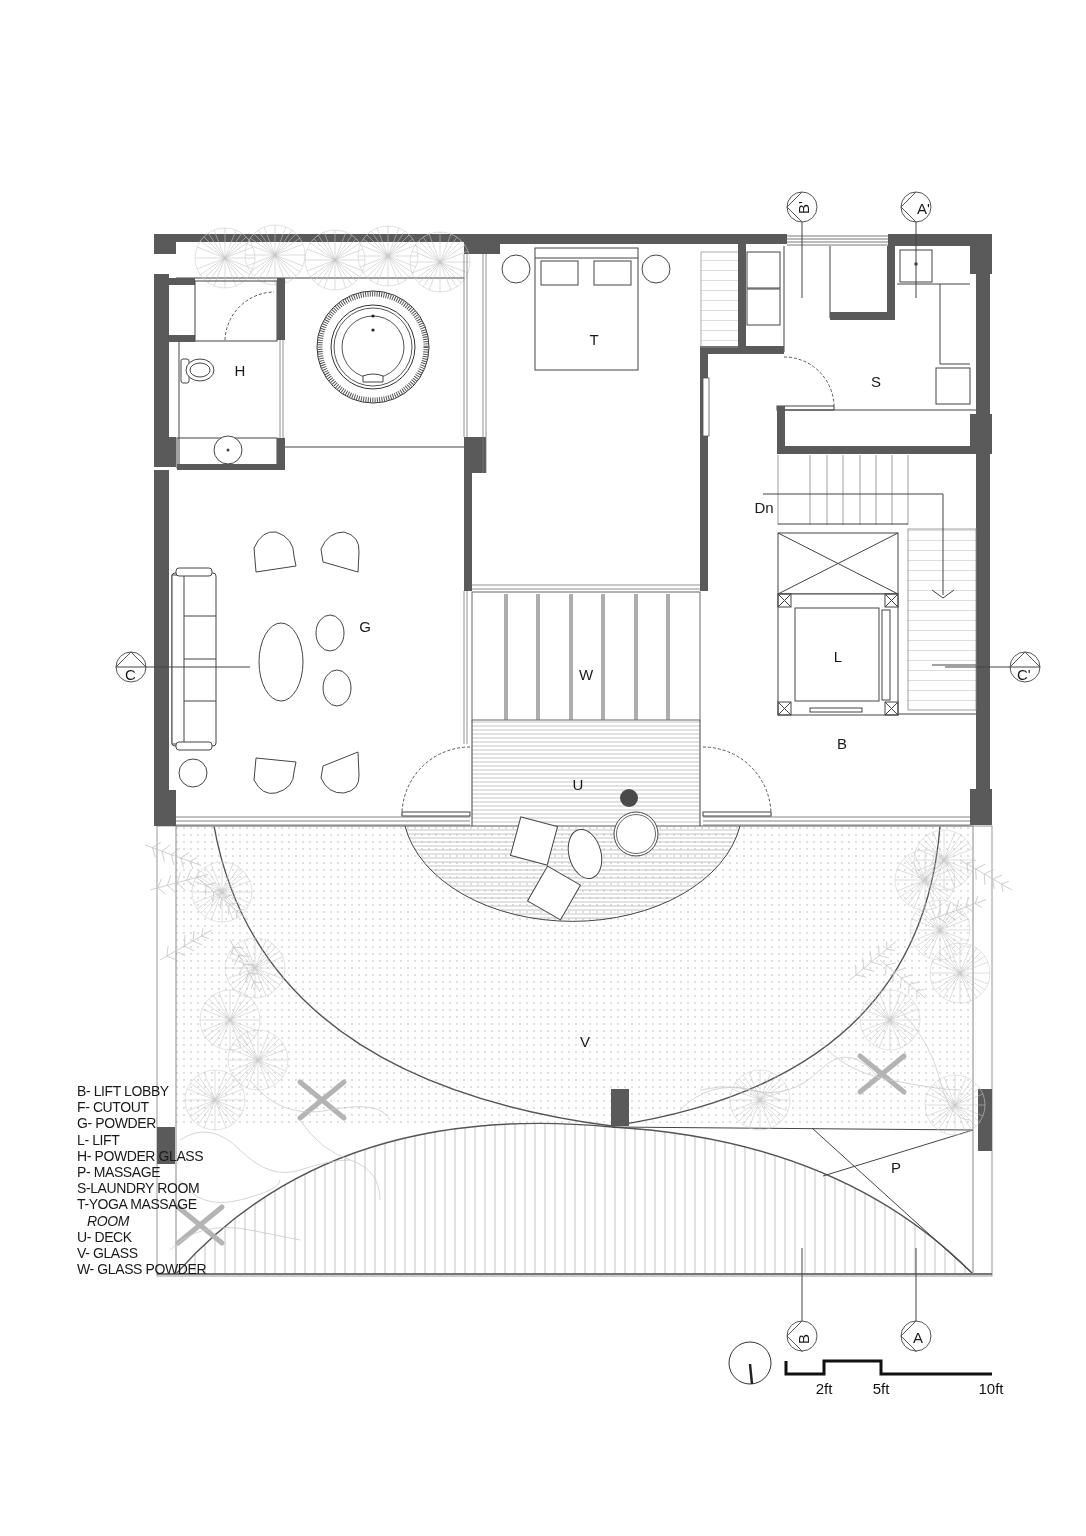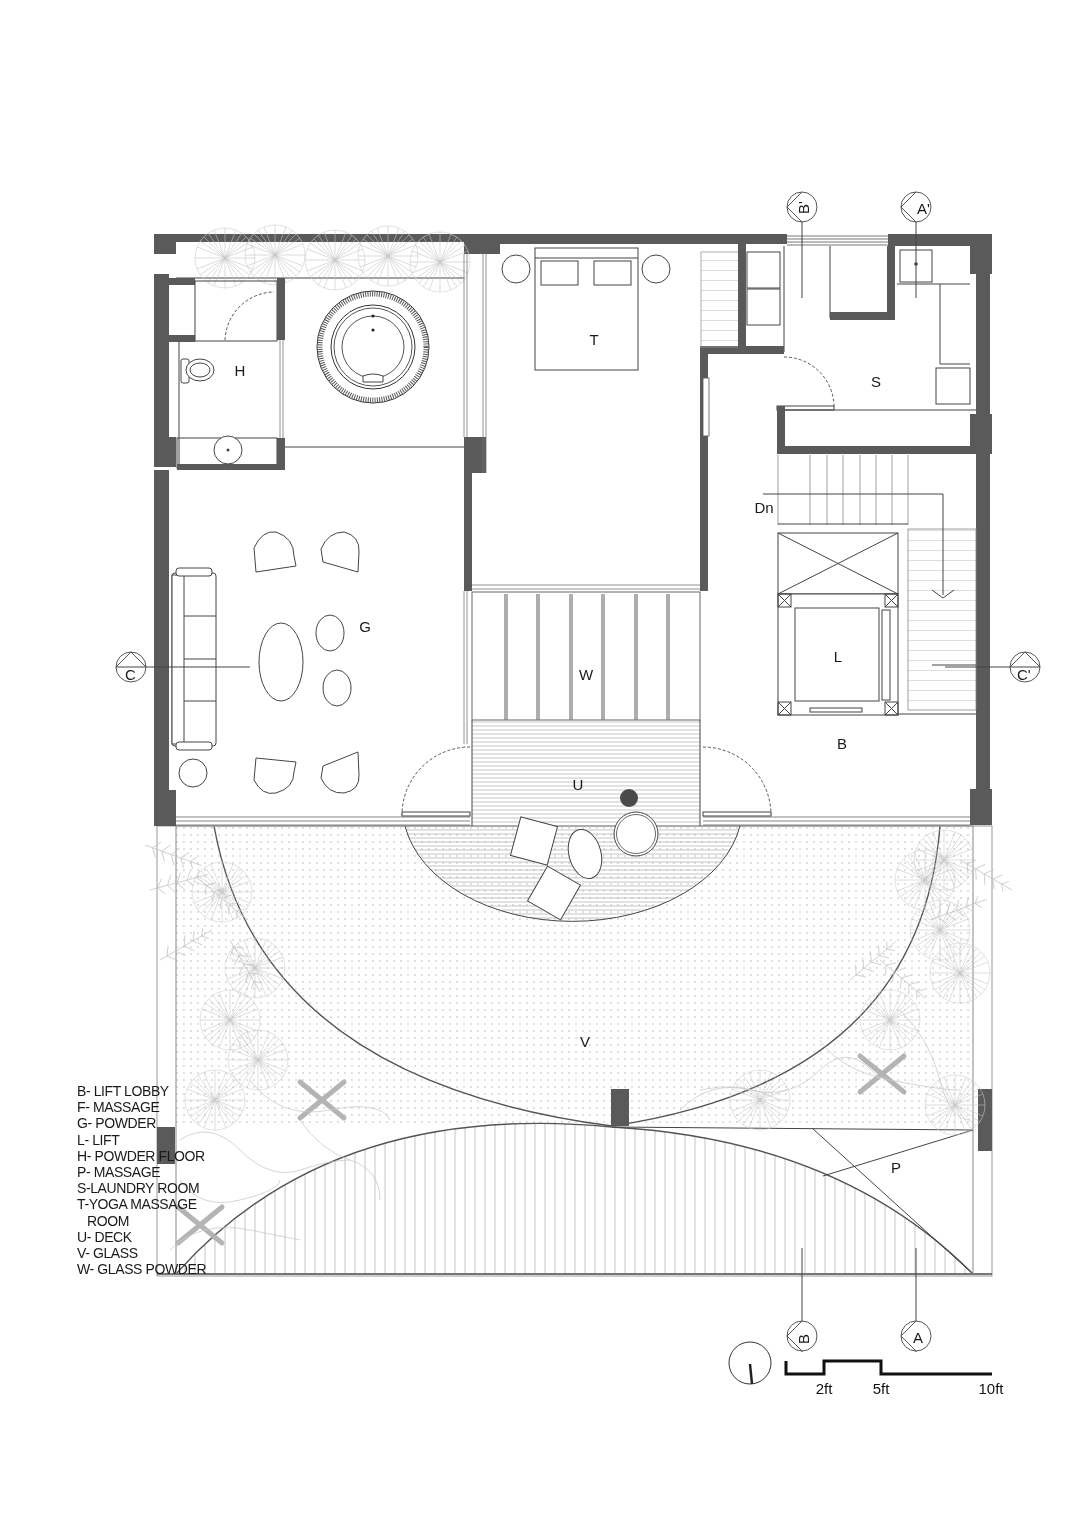--- a/index.html
+++ b/index.html
@@ -11,21 +11,21 @@
   .thin2 { fill: none; stroke: #555; stroke-width: 1.4; }
   .furn { fill: #fff; stroke: #444; stroke-width: 1; }
   .glass { fill: none; stroke: #777; stroke-width: 0.8; }
   .dash { fill: none; stroke: #555; stroke-width: 1; stroke-dasharray: 3 2; }
   .roomlbl { font-family: "Liberation Sans", sans-serif; font-size: 15px; fill: #1a1a1a; text-anchor: middle; }
   .markerlbl { font-family: "Liberation Sans", sans-serif; font-size: 15px; fill: #1a1a1a; }
   .scalelbl { font-family: "Liberation Sans", sans-serif; font-size: 15px; fill: #111; text-anchor: middle; }
   .legend { position: absolute; left: 29px; top: 1083px; font-size: 14px; line-height: 16.2px;
             letter-spacing: -0.4px; color: #1a1a1a; margin-left: 48px; }
   .legend div { white-space: nowrap; }
-  .legend .indent { padding-left: 10px; }
+  .legend .indent { padding-left: 10px; font-style: italic; }
 </style>
 </head>
 <body>
 
 <svg id="plan" width="1086" height="1536" viewBox="0 0 1086 1536">
   <defs>
     <pattern id="dots" width="7" height="7" patternUnits="userSpaceOnUse">
       <circle cx="2" cy="2" r="0.7" fill="#a8a8a8"></circle>
     </pattern>
     <pattern id="hlines" width="6" height="4" patternUnits="userSpaceOnUse">
@@ -433,24 +433,24 @@
   <g>
     <path d="M786,1361 L786,1374 L824,1374 L824,1361 L881,1361 L881,1374 L992,1374" fill="none" stroke="#111" stroke-width="3"></path>
     <text class="scalelbl" x="824" y="1394">2ft</text>
     <text class="scalelbl" x="881" y="1394">5ft</text>
     <text class="scalelbl" x="991" y="1394">10ft</text>
   </g>
 </svg>
 
 <div class="legend">
   <div>B- LIFT LOBBY</div>
-  <div>F- MASSAGE</div>
+  <div>F- CUTOUT</div>
   <div>G- POWDER</div>
   <div>L- LIFT</div>
-  <div>H- POWDER FLOOR</div>
+  <div>H- POWDER GLASS</div>
   <div>P- MASSAGE</div>
   <div>S-LAUNDRY ROOM</div>
   <div>T-YOGA MASSAGE</div>
   <div class="indent">ROOM</div>
   <div>U- DECK</div>
   <div>V- GLASS</div>
   <div>W- GLASS POWDER</div>
 </div>
 
 </body></html>

